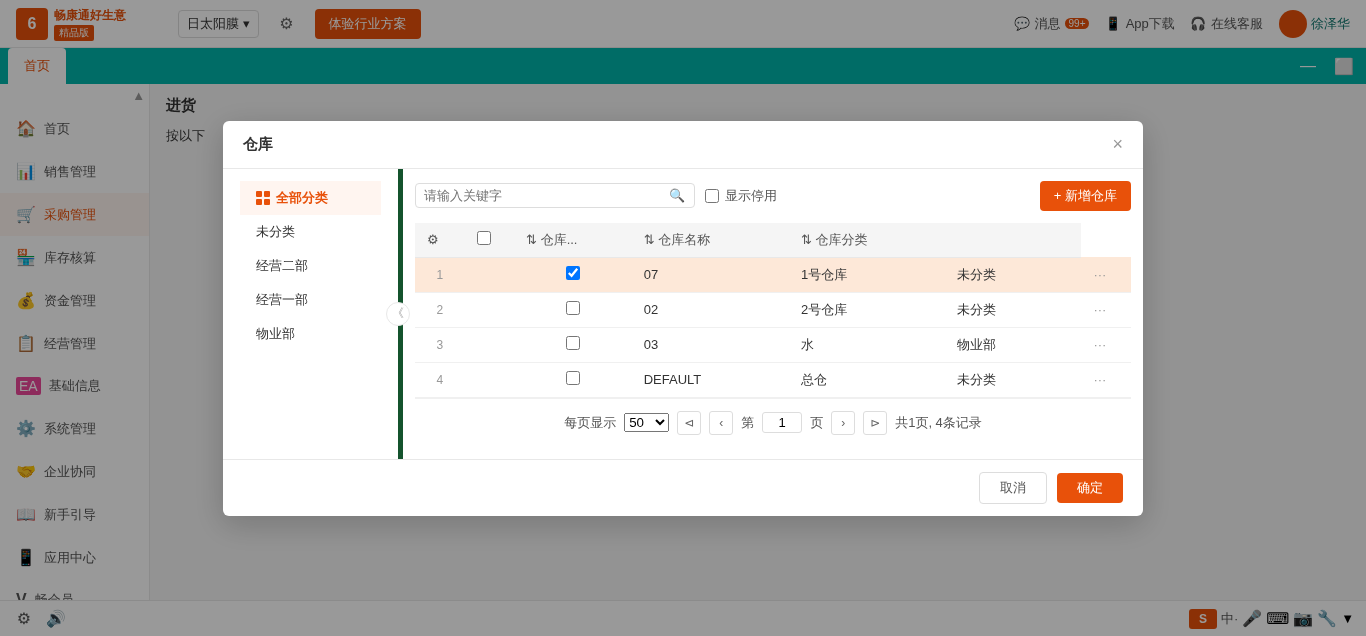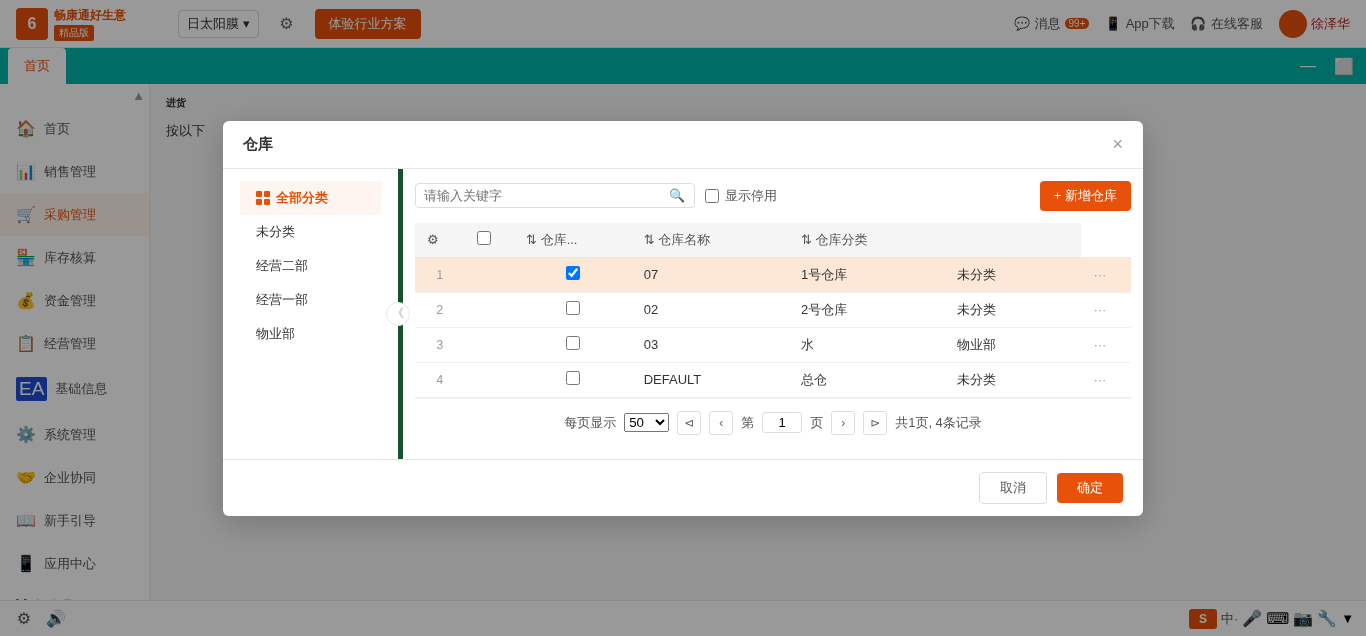--- a/index.html
+++ b/index.html
@@ -12,21 +12,21 @@
       padding: 0 16px; gap: 12px;
     }
     .logo-area { display: flex; align-items: center; gap: 6px; width: 150px; }
     .logo-icon { width: 32px; height: 32px; background: #e8510a; border-radius: 4px; display: flex; align-items: center; justify-content: center; color: #fff; font-size: 16px; font-weight: bold; }
     .store-selector { display: flex; align-items: center; gap: 4px; padding: 4px 8px; border: 1px solid #ddd; border-radius: 4px; cursor: pointer; color: #333; }
     .gear-btn { width: 32px; height: 32px; display: flex; align-items: center; justify-content: center; cursor: pointer; color: #666; font-size: 16px; }
     .trial-btn { background: #e8510a; color: #fff; border: none; padding: 6px 14px; border-radius: 4px; cursor: pointer; font-size: 13px; }
     .header-right { margin-left: auto; display: flex; align-items: center; gap: 16px; }
     .header-icon-item { display: flex; align-items: center; gap: 4px; cursor: pointer; color: #555; font-size: 13px; }
     .badge { background: #e8510a; color: #fff; font-size: 10px; padding: 0 4px; border-radius: 8px; min-width: 18px; text-align: center; }
-    .user-area { display: flex; align-items: center; gap: 4px; cursor: pointer; color: #b91c1c; }
+    .user-area { display: flex; align-items: center; gap: 4px; cursor: pointer; color: #0f766e; }
     .user-avatar { width: 28px; height: 28px; border-radius: 50%; background: #e8510a; display: flex; align-items: center; justify-content: center; color: #fff; font-size: 12px; }
 
     
     .nav-tabs { background: #00b4aa; display: flex; align-items: center; height: 36px; padding: 0 8px; }
     .nav-tab { padding: 0 16px; height: 36px; display: flex; align-items: center; color: #fff; font-size: 13px; cursor: pointer; }
     .nav-tab.active { background: #fff; color: #e8510a; border-radius: 4px 4px 0 0; }
     .nav-tab-controls { margin-left: auto; display: flex; gap: 8px; }
     .nav-ctrl-btn { color: #fff; cursor: pointer; font-size: 16px; width: 28px; height: 28px; display: flex; align-items: center; justify-content: center; }
 
     
@@ -34,21 +34,21 @@
 
     
     .sidebar { width: 150px; background: #fff; border-right: 1px solid #e8e8e8; display: flex; flex-direction: column; }
     .sidebar-item { display: flex; align-items: center; gap: 8px; padding: 12px 16px; cursor: pointer; color: #555; font-size: 13px; }
     .sidebar-item.active { background: #fff5f0; color: #e8510a; }
     .sidebar-icon { font-size: 16px; }
     .sidebar-collapse { padding: 4px; display: flex; justify-content: flex-end; cursor: pointer; color: #999; }
 
     
     .content-area { flex: 1; padding: 12px 16px; overflow-y: auto; background: #f5f5f5; }
-    .page-title { font-size: 10px; font-weight: bold; color: #333; margin-bottom: 12px; }
+    .page-title { font-size: 15px; font-weight: bold; color: #333; margin-bottom: 12px; }
     .content-toolbar { display: flex; align-items: center; gap: 8px; margin-bottom: 12px; flex-wrap: wrap; }
     .label-text { font-size: 13px; color: #333; }
 
     
     .overlay { position: fixed; top: 0; left: 0; width: 100%; height: 100%; background: rgba(0,0,0,0.4); z-index: 1000; display: flex; align-items: center; justify-content: center; }
 
     
     .dialog { background: #fff; border-radius: 6px; width: 920px; max-height: 580px; display: flex; flex-direction: column; box-shadow: 0 8px 32px rgba(0,0,0,0.2); }
     .dialog-header { display: flex; align-items: center; justify-content: space-between; padding: 14px 20px; border-bottom: 1px solid #e8e8e8; }
     .dialog-title { font-size: 15px; font-weight: bold; color: #333; }
@@ -178,21 +178,21 @@
     </div>
     <div class="sidebar-item">
       <span class="sidebar-icon">💰</span>
       <span>资金管理</span>
     </div>
     <div class="sidebar-item">
       <span class="sidebar-icon">📋</span>
       <span>经营管理</span>
     </div>
     <div class="sidebar-item">
-      <span class="sidebar-icon" style="font-size:19px;background:#1d4ed8;color:#fff;padding:1px 3px;border-radius:2px;">EA</span>
+      <span class="sidebar-icon" style="font-size:14px;background:#ec4899;color:#fff;padding:1px 3px;border-radius:2px;">EA</span>
       <span>基础信息</span>
     </div>
     <div class="sidebar-item">
       <span class="sidebar-icon">⚙️</span>
       <span>系统管理</span>
     </div>
     <div class="sidebar-item">
       <span class="sidebar-icon">🤝</span>
       <span>企业协同</span>
     </div>

